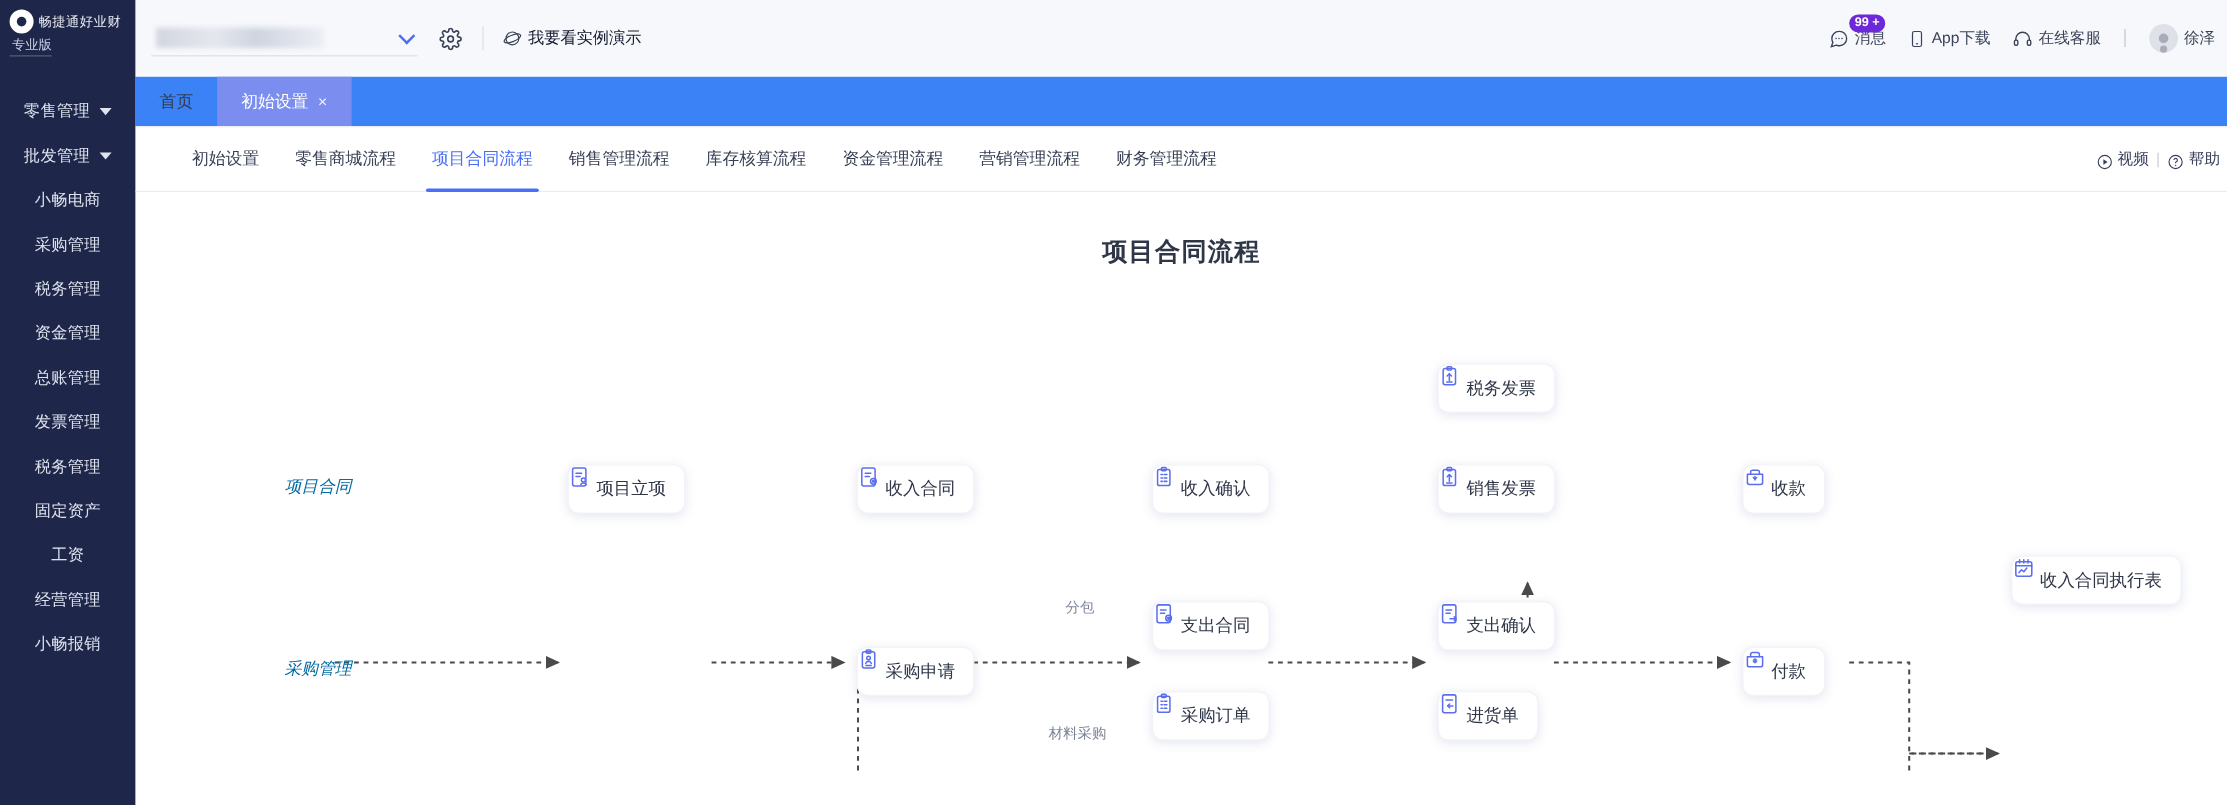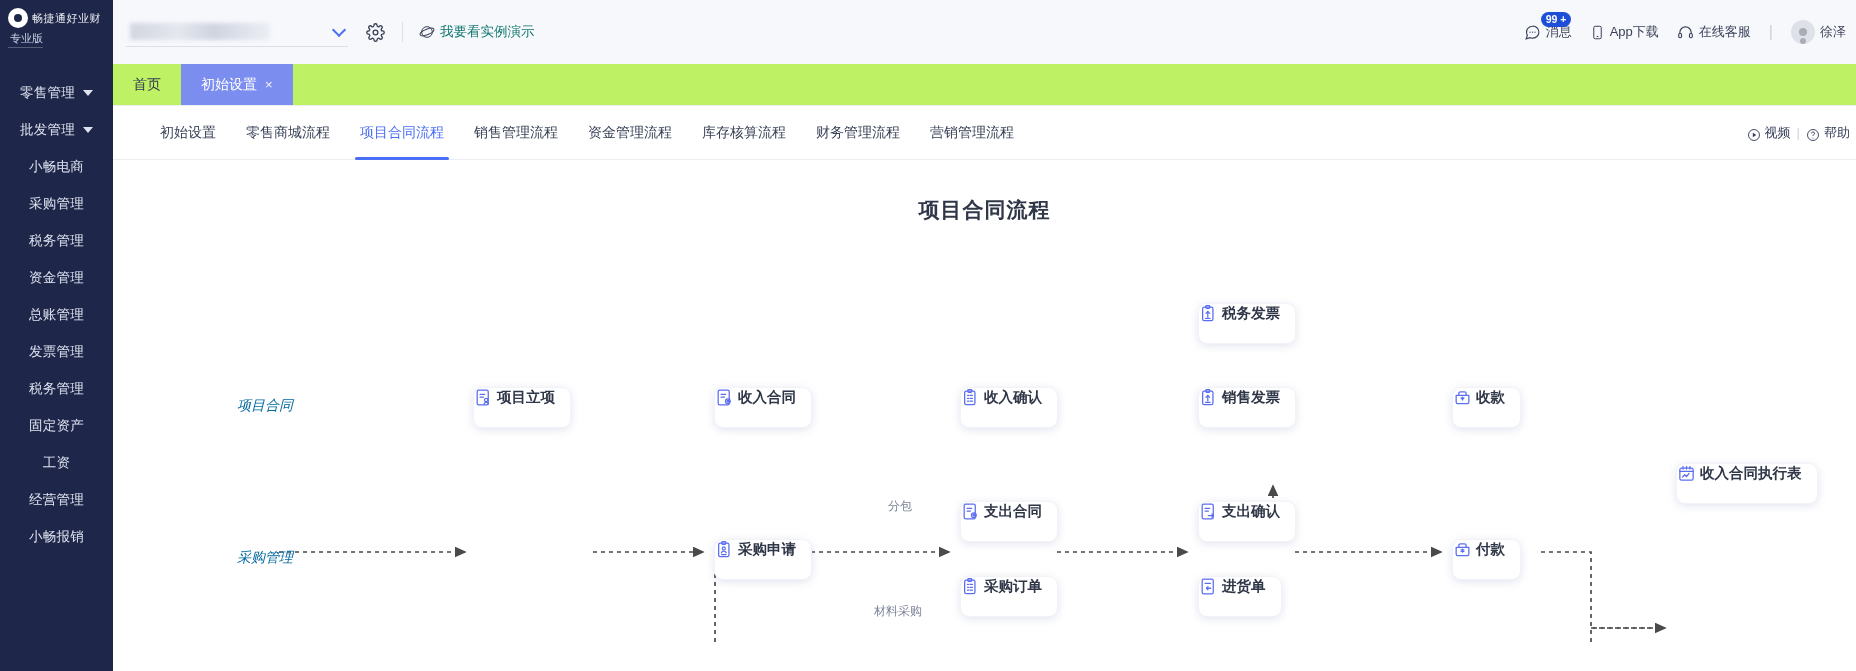--- a/index.html
+++ b/index.html
@@ -67,51 +67,51 @@
     position: absolute; right: 4px; top: 8px; width: 10px; height: 10px;
     border-right: 2px solid #4a6ef5; border-bottom: 2px solid #4a6ef5;
     transform: rotate(45deg); cursor: pointer;
   }
   .gear-btn {
     margin-left: 16px; width: 22px; height: 22px; cursor: pointer;
     display: flex; align-items: center; justify-content: center;
   }
   .vdiv { width: 1px; height: 20px; background: #dcdfe8; margin: 0 16px; }
   .demo-link {
-    display: flex; align-items: center; gap: 5px; color: #0f766e;
+    display: flex; align-items: center; gap: 5px; color: #0f172a;
     font-size: 13.5px; cursor: pointer;
   }
   .topbar-right {
     margin-left: auto; display: flex; align-items: center;
     padding-right: 10px; gap: 18px;
   }
   .tb-item {
     display: flex; align-items: center; gap: 5px; font-size: 13px;
     color: #3b4257; cursor: pointer; position: relative;
   }
   .badge {
     position: absolute; left: 17px; top: -11px;
-    background: #1d4ed8; color: #fff; font-size: 10.5px;
+    background: #6d28d9; color: #fff; font-size: 10.5px;
     border-radius: 9px; padding: 1px 5px 1px 5px; line-height: 13px;
     font-weight: bold; white-space: nowrap;
   }
   .avatar {
     width: 24px; height: 24px; border-radius: 50%; background: #dfe1e8;
     display: flex; align-items: center; justify-content: center;
   }
   .avatar::before {
     content: ""; width: 8px; height: 8px; border-radius: 50%;
     background: #a9adb8; box-shadow: 0 9px 0 -1px #a9adb8, 0 0 0 0 #a9adb8;
   }
   .username { font-size: 13px; color: #3b4257; }
 
   
   .pagetabs {
     position: absolute; left: 113px; top: 64px; right: 0; height: 42px;
-    background: #bef264; display: flex; align-items: stretch;
+    background: #3b82f6; display: flex; align-items: stretch;
     border-bottom: 1px solid #eceef3;
   }
   .ptab {
     display: flex; align-items: center; padding: 0 20px; font-size: 14px;
     color: #333b4f; cursor: pointer; gap: 8px;
   }
   .ptab.active { background: #7b8ef0; color: #ffffff; }
   .ptab .x { font-size: 13px; opacity: .9; }
 
   
@@ -144,24 +144,23 @@
     text-align: center; font-size: 21px; color: #2f3647;
     margin-top: 36px; letter-spacing: 1px;
   }
 
   
   .canvas { position: relative; width: 100%; height: 420px; }
   .canvas svg { position: absolute; left: 0; top: 0; }
   .node {
     position: absolute; height: 41px; background: #ffffff;
     border-radius: 9px; box-shadow: 0 2px 9px rgba(86,98,160,.17);
-    display: flex; align-items: flex-start; gap: 8px; padding: 0 15px;
+    display: flex; align-items: center; gap: 8px; padding: 0 15px;
     font-size: 14.5px; color: #2f3647; cursor: pointer; white-space: nowrap;
     border: 1px solid #f2f3f8;
-    font-weight: bold;
   }
   .node .ic { flex: 0 0 auto; display: flex; }
   .lane-label {
     position: absolute; font-size: 14px; color: #0369a1; white-space: nowrap; font-style: italic;
   }
   .edge-label {
     position: absolute; font-size: 12px; color: #7d8498; white-space: nowrap;
   }
 </style>
 </head>
@@ -286,24 +285,24 @@
       </div>
     </div>
 
   <main class="content">
     <div class="subtabs">
       <div id="stabs" style="display:flex;align-items:center;">
           <div class="stab">初始设置</div>
           <div class="stab">零售商城流程</div>
           <div class="stab active">项目合同流程</div>
           <div class="stab">销售管理流程</div>
+          <div class="stab">库存核算流程</div>
           <div class="stab">资金管理流程</div>
-          <div class="stab">库存核算流程</div>
+          <div class="stab">营销管理流程</div>
           <div class="stab">财务管理流程</div>
-          <div class="stab">营销管理流程</div>
         </div>
       <div class="subtabs-right">
         <span class="sr-item">
           <svg width="14" height="14" viewBox="0 0 24 24" fill="none" stroke="#39405a" stroke-width="1.6">
             <circle cx="12" cy="12" r="9.4"></circle>
             <path d="M10 8.2l6 3.8-6 3.8z" fill="#39405a" stroke="none"></path>
           </svg>
           <span>视频</span>
         </span>
         <span class="sr-sep">|</span>

